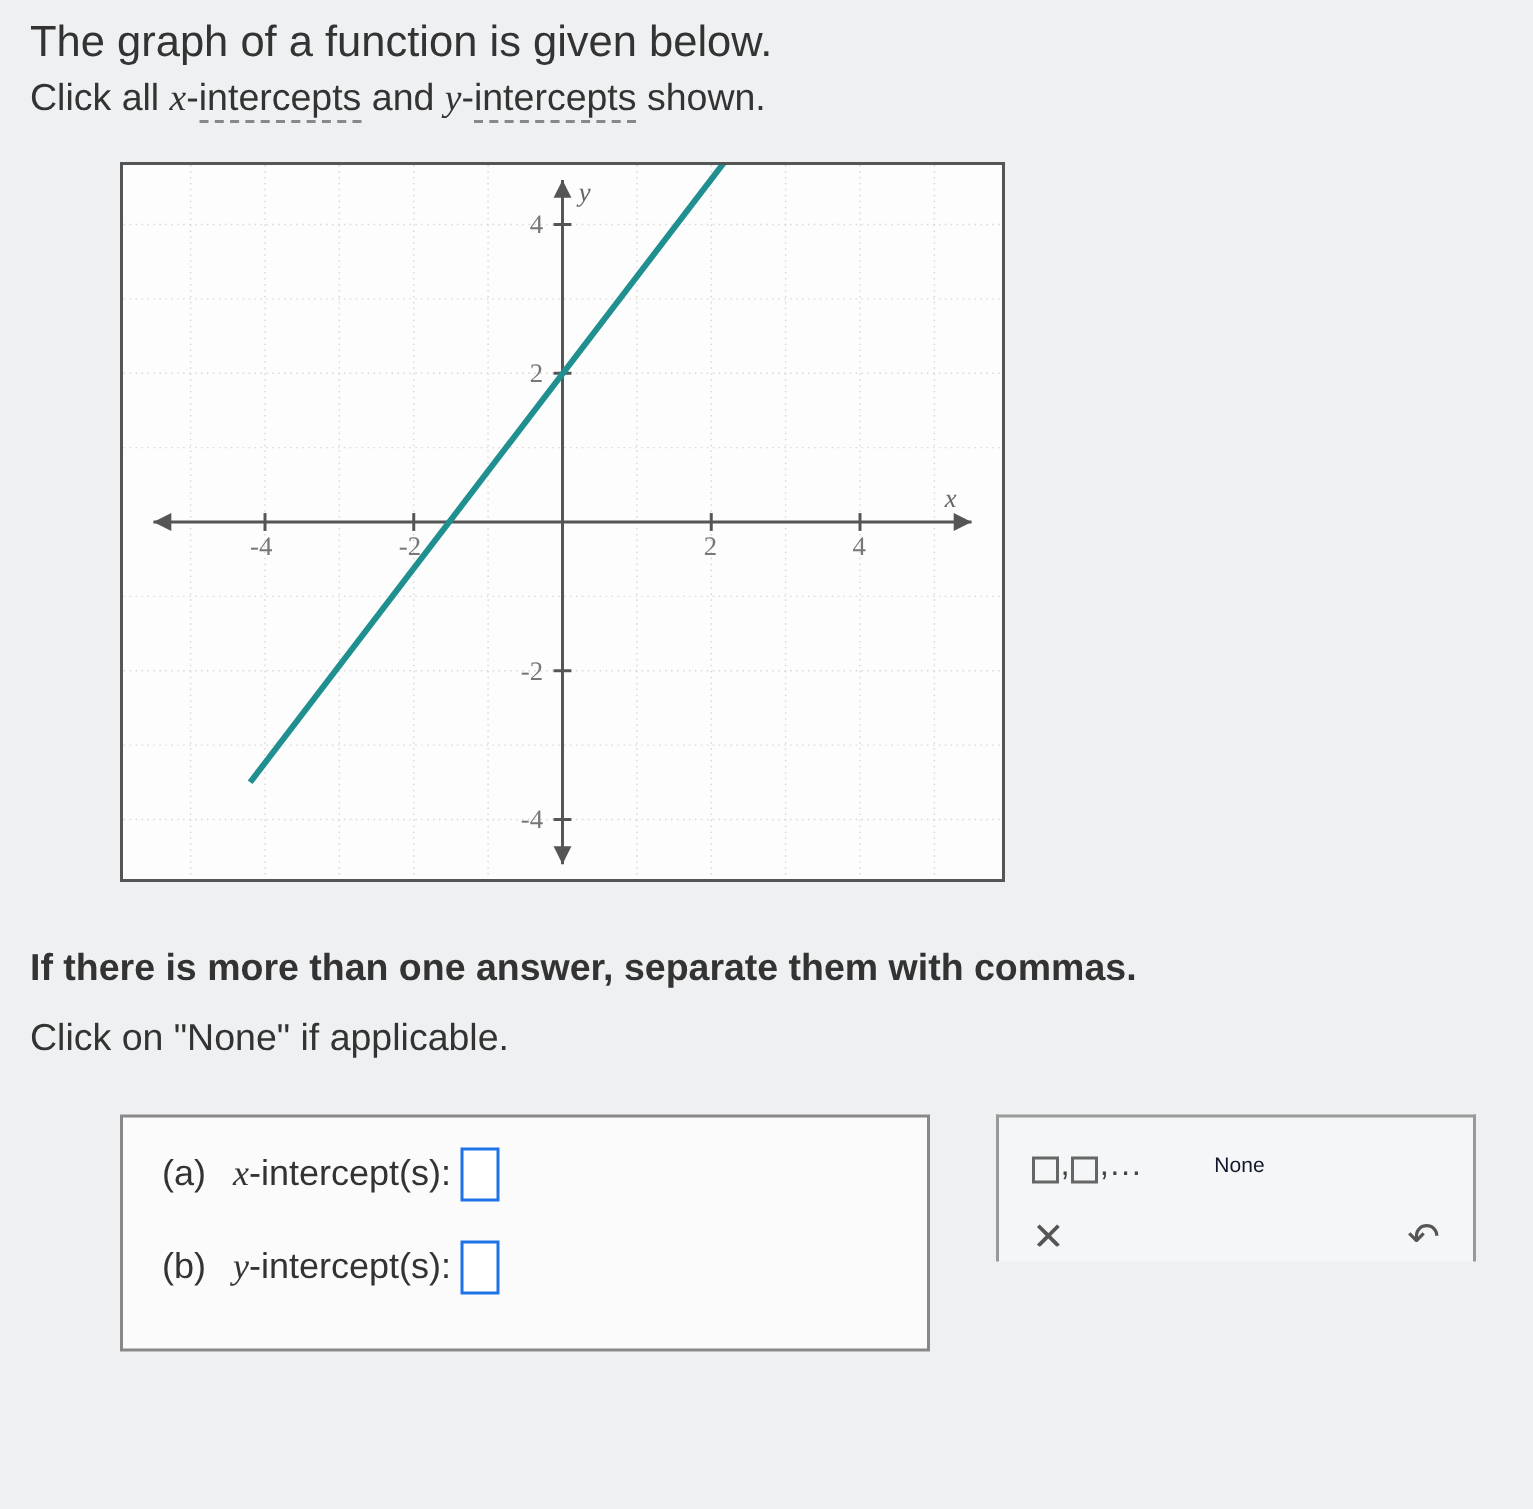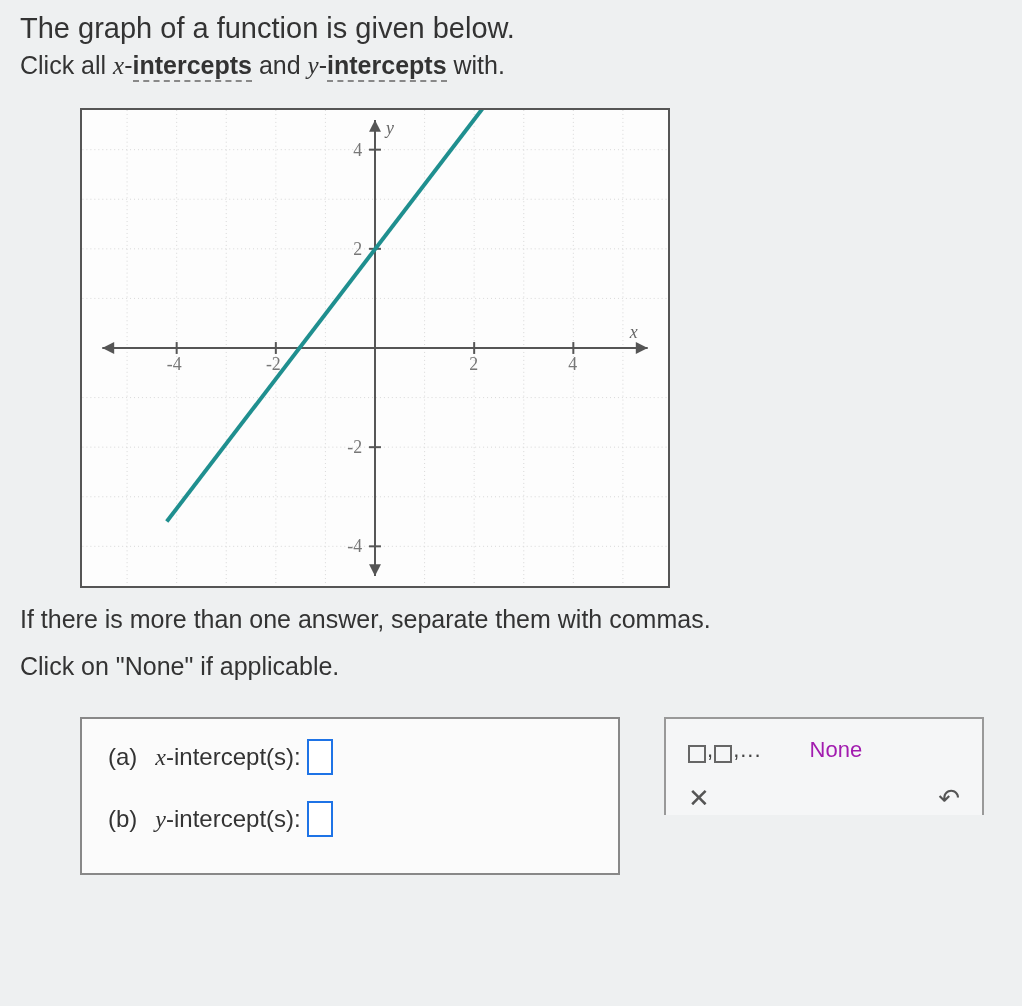--- a/index.html
+++ b/index.html
@@ -17,36 +17,36 @@
   }
   .prompt-line2 {
     font-size: 25px;
     color: #333;
     margin-bottom: 28px;
   }
   .prompt-line2 .mathvar { font-style: italic; font-family: Georgia, serif; }
   .dashed-underline {
     border-bottom: 2px dashed #888;
     padding-bottom: 1px;
-    font-weight: bold;
   }
   .graph-wrap {
     margin-left: 60px;
     width: 590px;
     height: 480px;
     border: 2px solid #555;
     background: #fdfdfd;
     position: relative;
     overflow: hidden;
   }
   .graph-wrap svg { display: block; width: 100%; height: 100%; }
   .instruction1 {
     font-size: 25px;
     color: #333;
-    margin-top: 17px;
+    margin-top: 43px;
+    font-weight: bold;
   }
   .instruction2 {
     font-size: 25px;
     color: #333;
     margin-top: 18px;
     margin-bottom: 36px;
   }
   .answer-row {
     display: flex;
     align-items: flex-start;
@@ -99,40 +99,40 @@
     letter-spacing: 1px;
   }
   .list-icon .fake-box {
     display: inline-block;
     width: 18px;
     height: 18px;
     border: 2px solid #666;
     margin-right: 1px;
   }
   .none-btn {
-    font-size: 22px;
-    color: #a21caf;
+    font-size: 14px;
+    color: #0f172a;
     cursor: pointer;
     text-align: right;
   }
   .tools-row2 {
     display:flex;
     justify-content:space-between;
     height:22px;
     overflow:hidden;
   }
   .glyph { font-size:26px; color:#555; }
 </style>
 </head>
 <body>
 
 <div class="prompt-line1">The graph of a function is given below.</div>
 
 <div class="prompt-line2">
-  <span>Click all </span><span class="mathvar">x</span><span>-</span><span class="dashed-underline">intercepts</span><span> and </span><span class="mathvar">y</span><span>-</span><span class="dashed-underline">intercepts</span><span> with.</span>
+  <span>Click all </span><span class="mathvar">x</span><span>-</span><span class="dashed-underline">intercepts</span><span> and </span><span class="mathvar">y</span><span>-</span><span class="dashed-underline">intercepts</span><span> shown.</span>
 </div>
 
 <div class="graph-wrap">
   <svg viewBox="0 0 590 480">
 
     <g stroke="#d8d8d8" stroke-width="1" stroke-dasharray="1,3">
       <line x1="45" y1="0" x2="45" y2="480"></line>
       <line x1="95" y1="0" x2="95" y2="480"></line>
       <line x1="145" y1="0" x2="145" y2="480"></line>
       <line x1="195" y1="0" x2="195" y2="480"></line>

